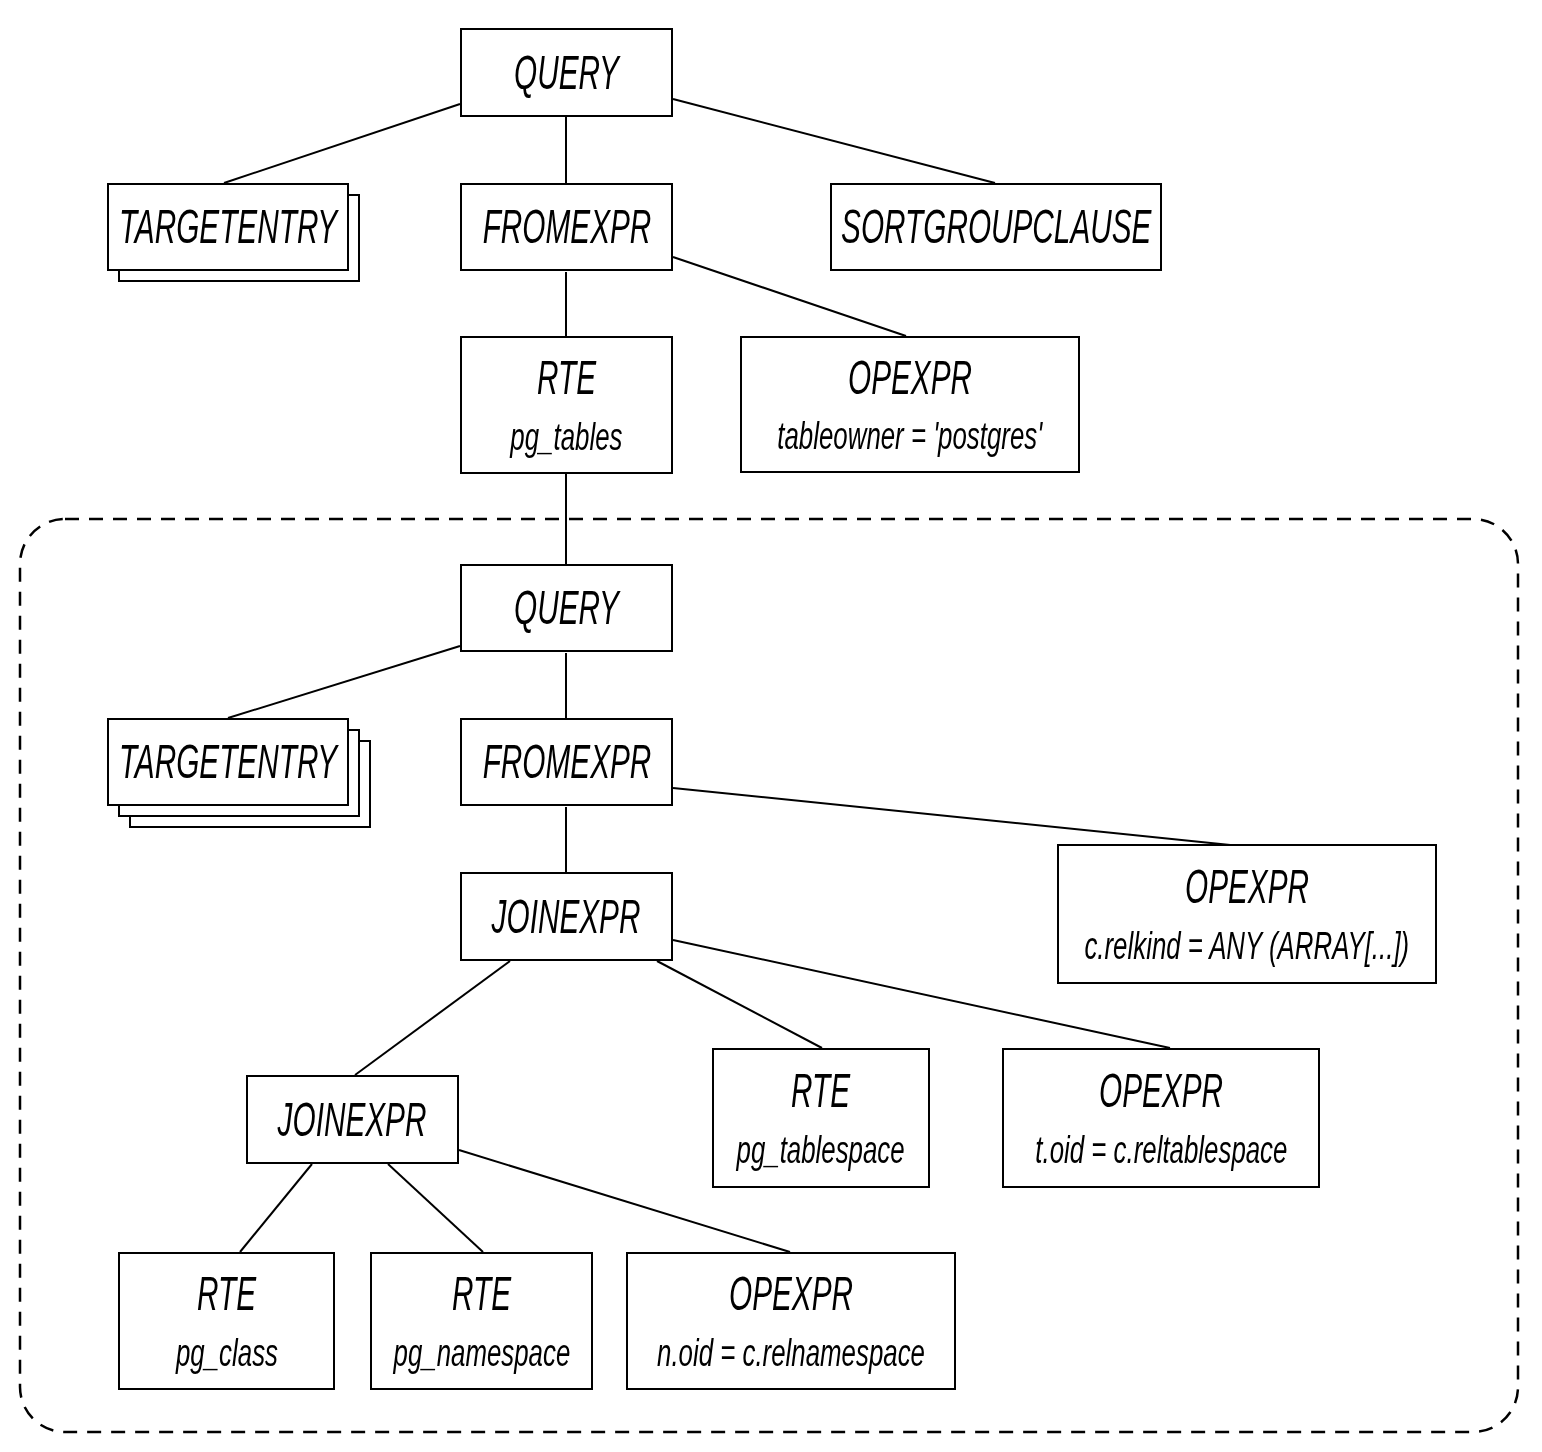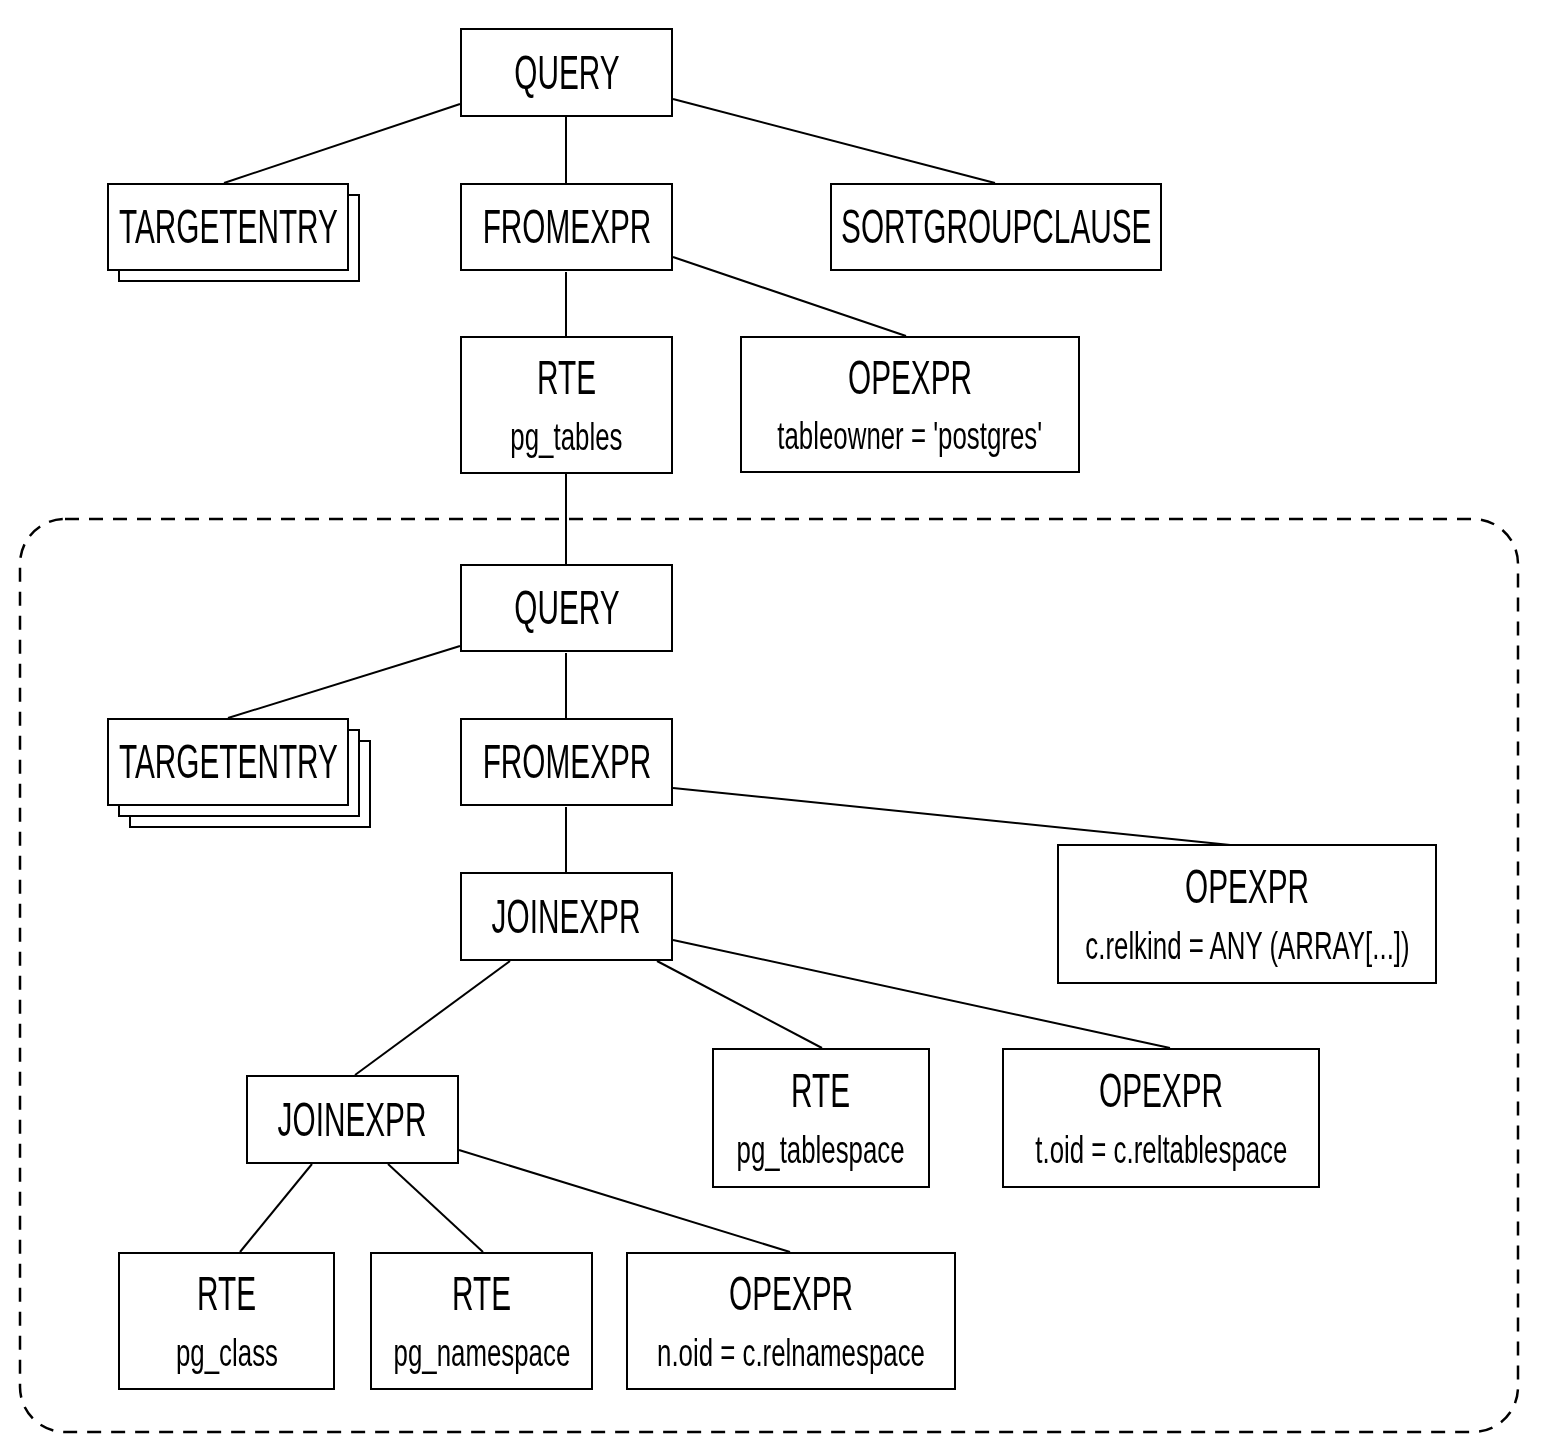--- a/index.html
+++ b/index.html
@@ -28,20 +28,21 @@
     fill: none;
   }
   .group-rect {
     fill: none;
     stroke: #000000;
     stroke-width: 2.5;
     stroke-dasharray: 14 10;
   }
   .node {
     position: absolute;
+    font-style: italic;
   }
   .nbox, .nshadow {
     position: absolute;
     box-sizing: border-box;
     background: #ffffff;
     border: 2.5px solid #000000;
   }
   .nshadow {
     width: 100%;
     height: 100%;

